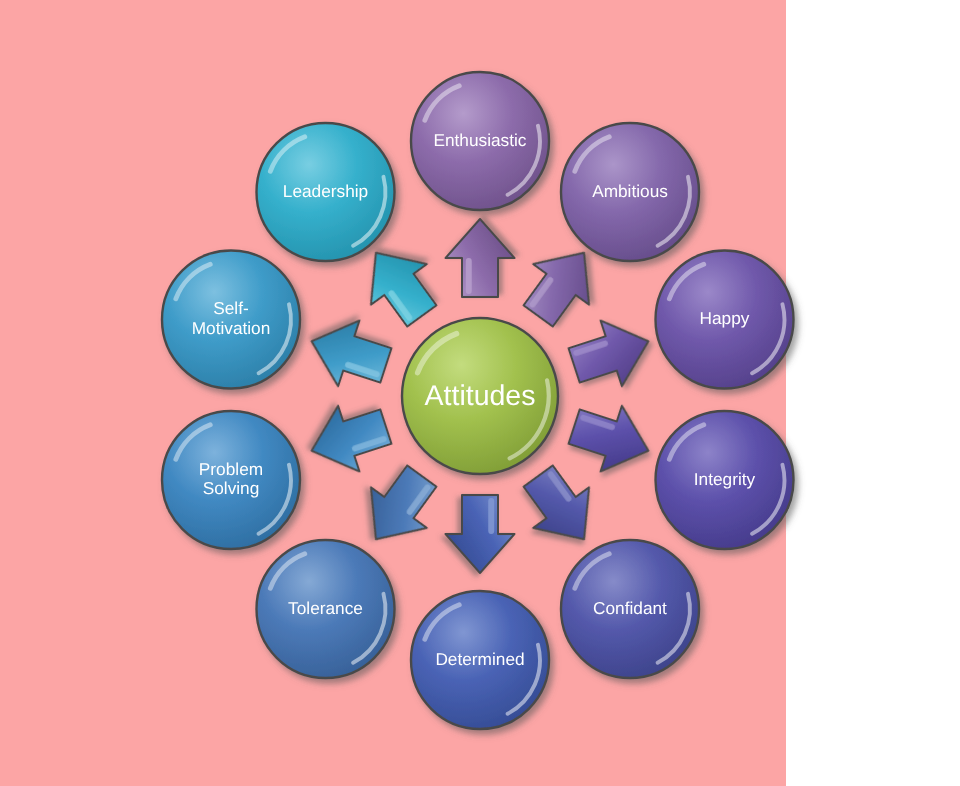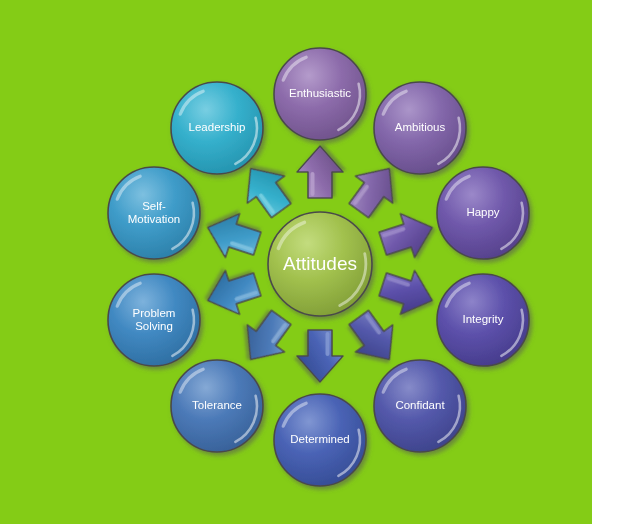--- a/index.html
+++ b/index.html
@@ -8,23 +8,23 @@
     background: #ffffff;
   }
   body {
     width: 640px;
     height: 524px;
     font-family: "Liberation Sans", sans-serif;
     overflow: hidden;
   }
   #diagram {
     position: relative;
-    width: 592px;
+    width: 524px;
     height: 524px;
-    background: #84cc16;
+    background: #fca5a5;
     text-align: right;
   }
   svg.stage {
     position: absolute;
     left: 0;
     top: 0;
     width: 640px;
     height: 524px;
   }
   .node-label {

